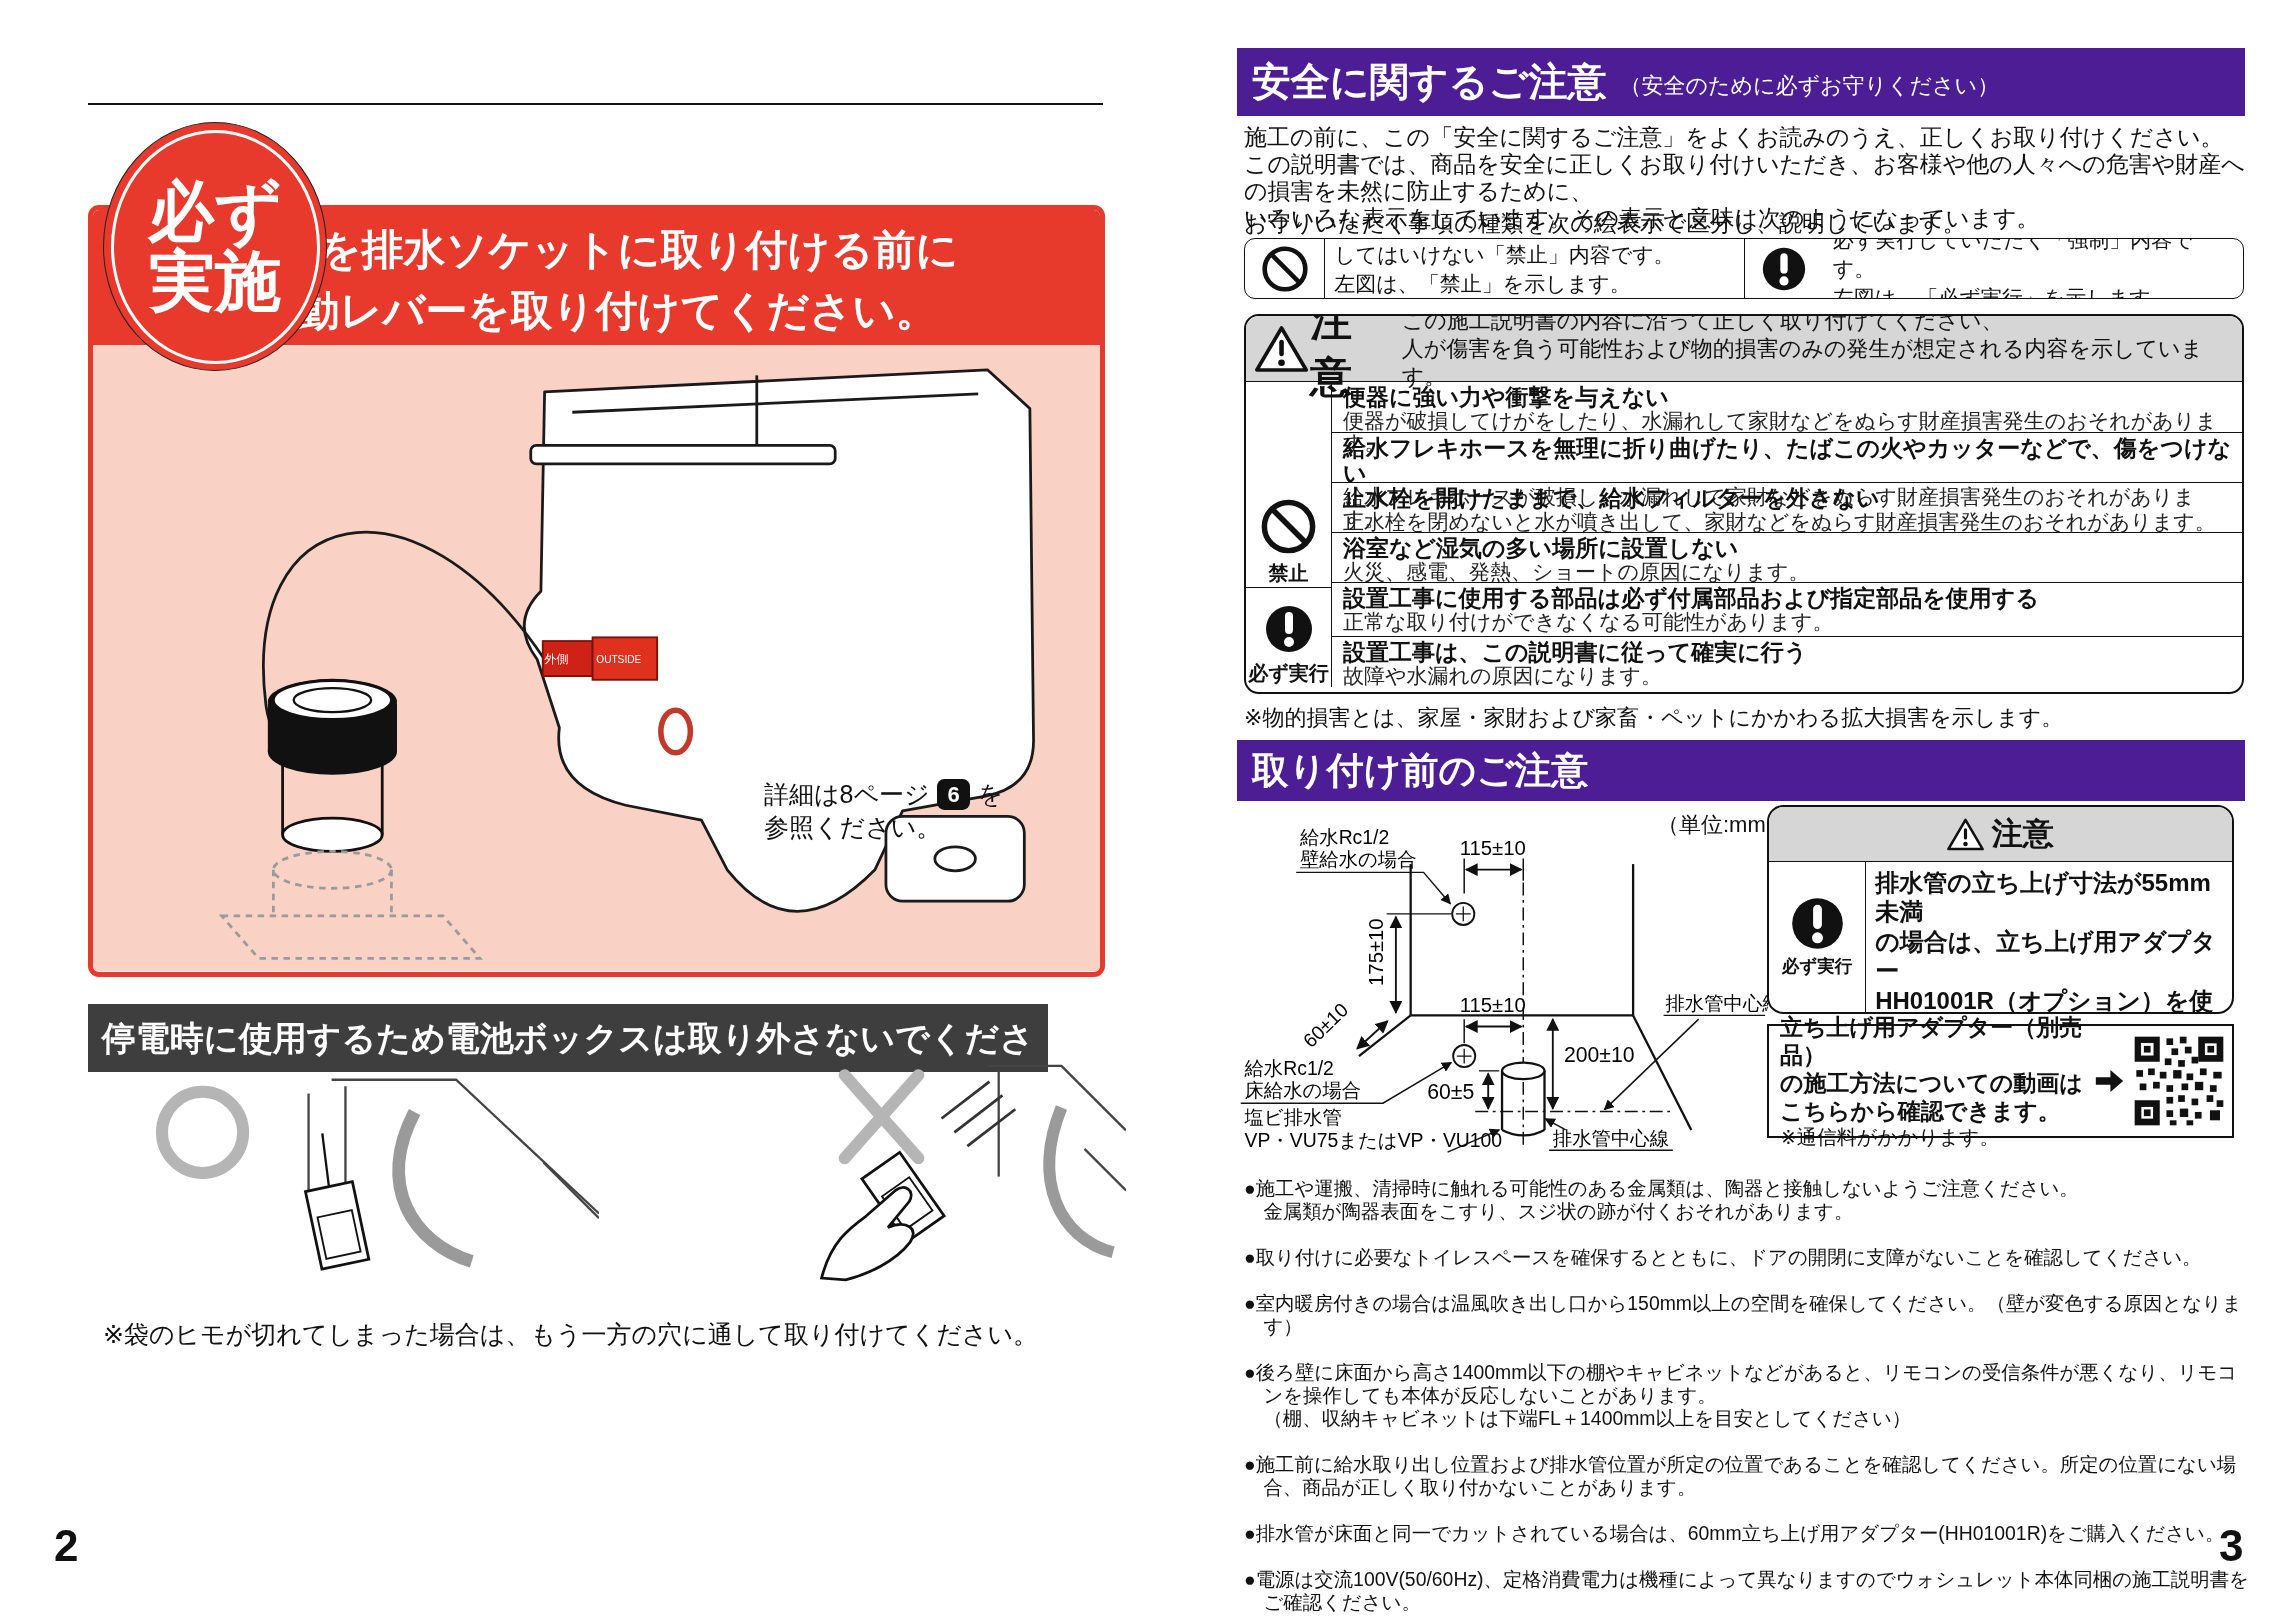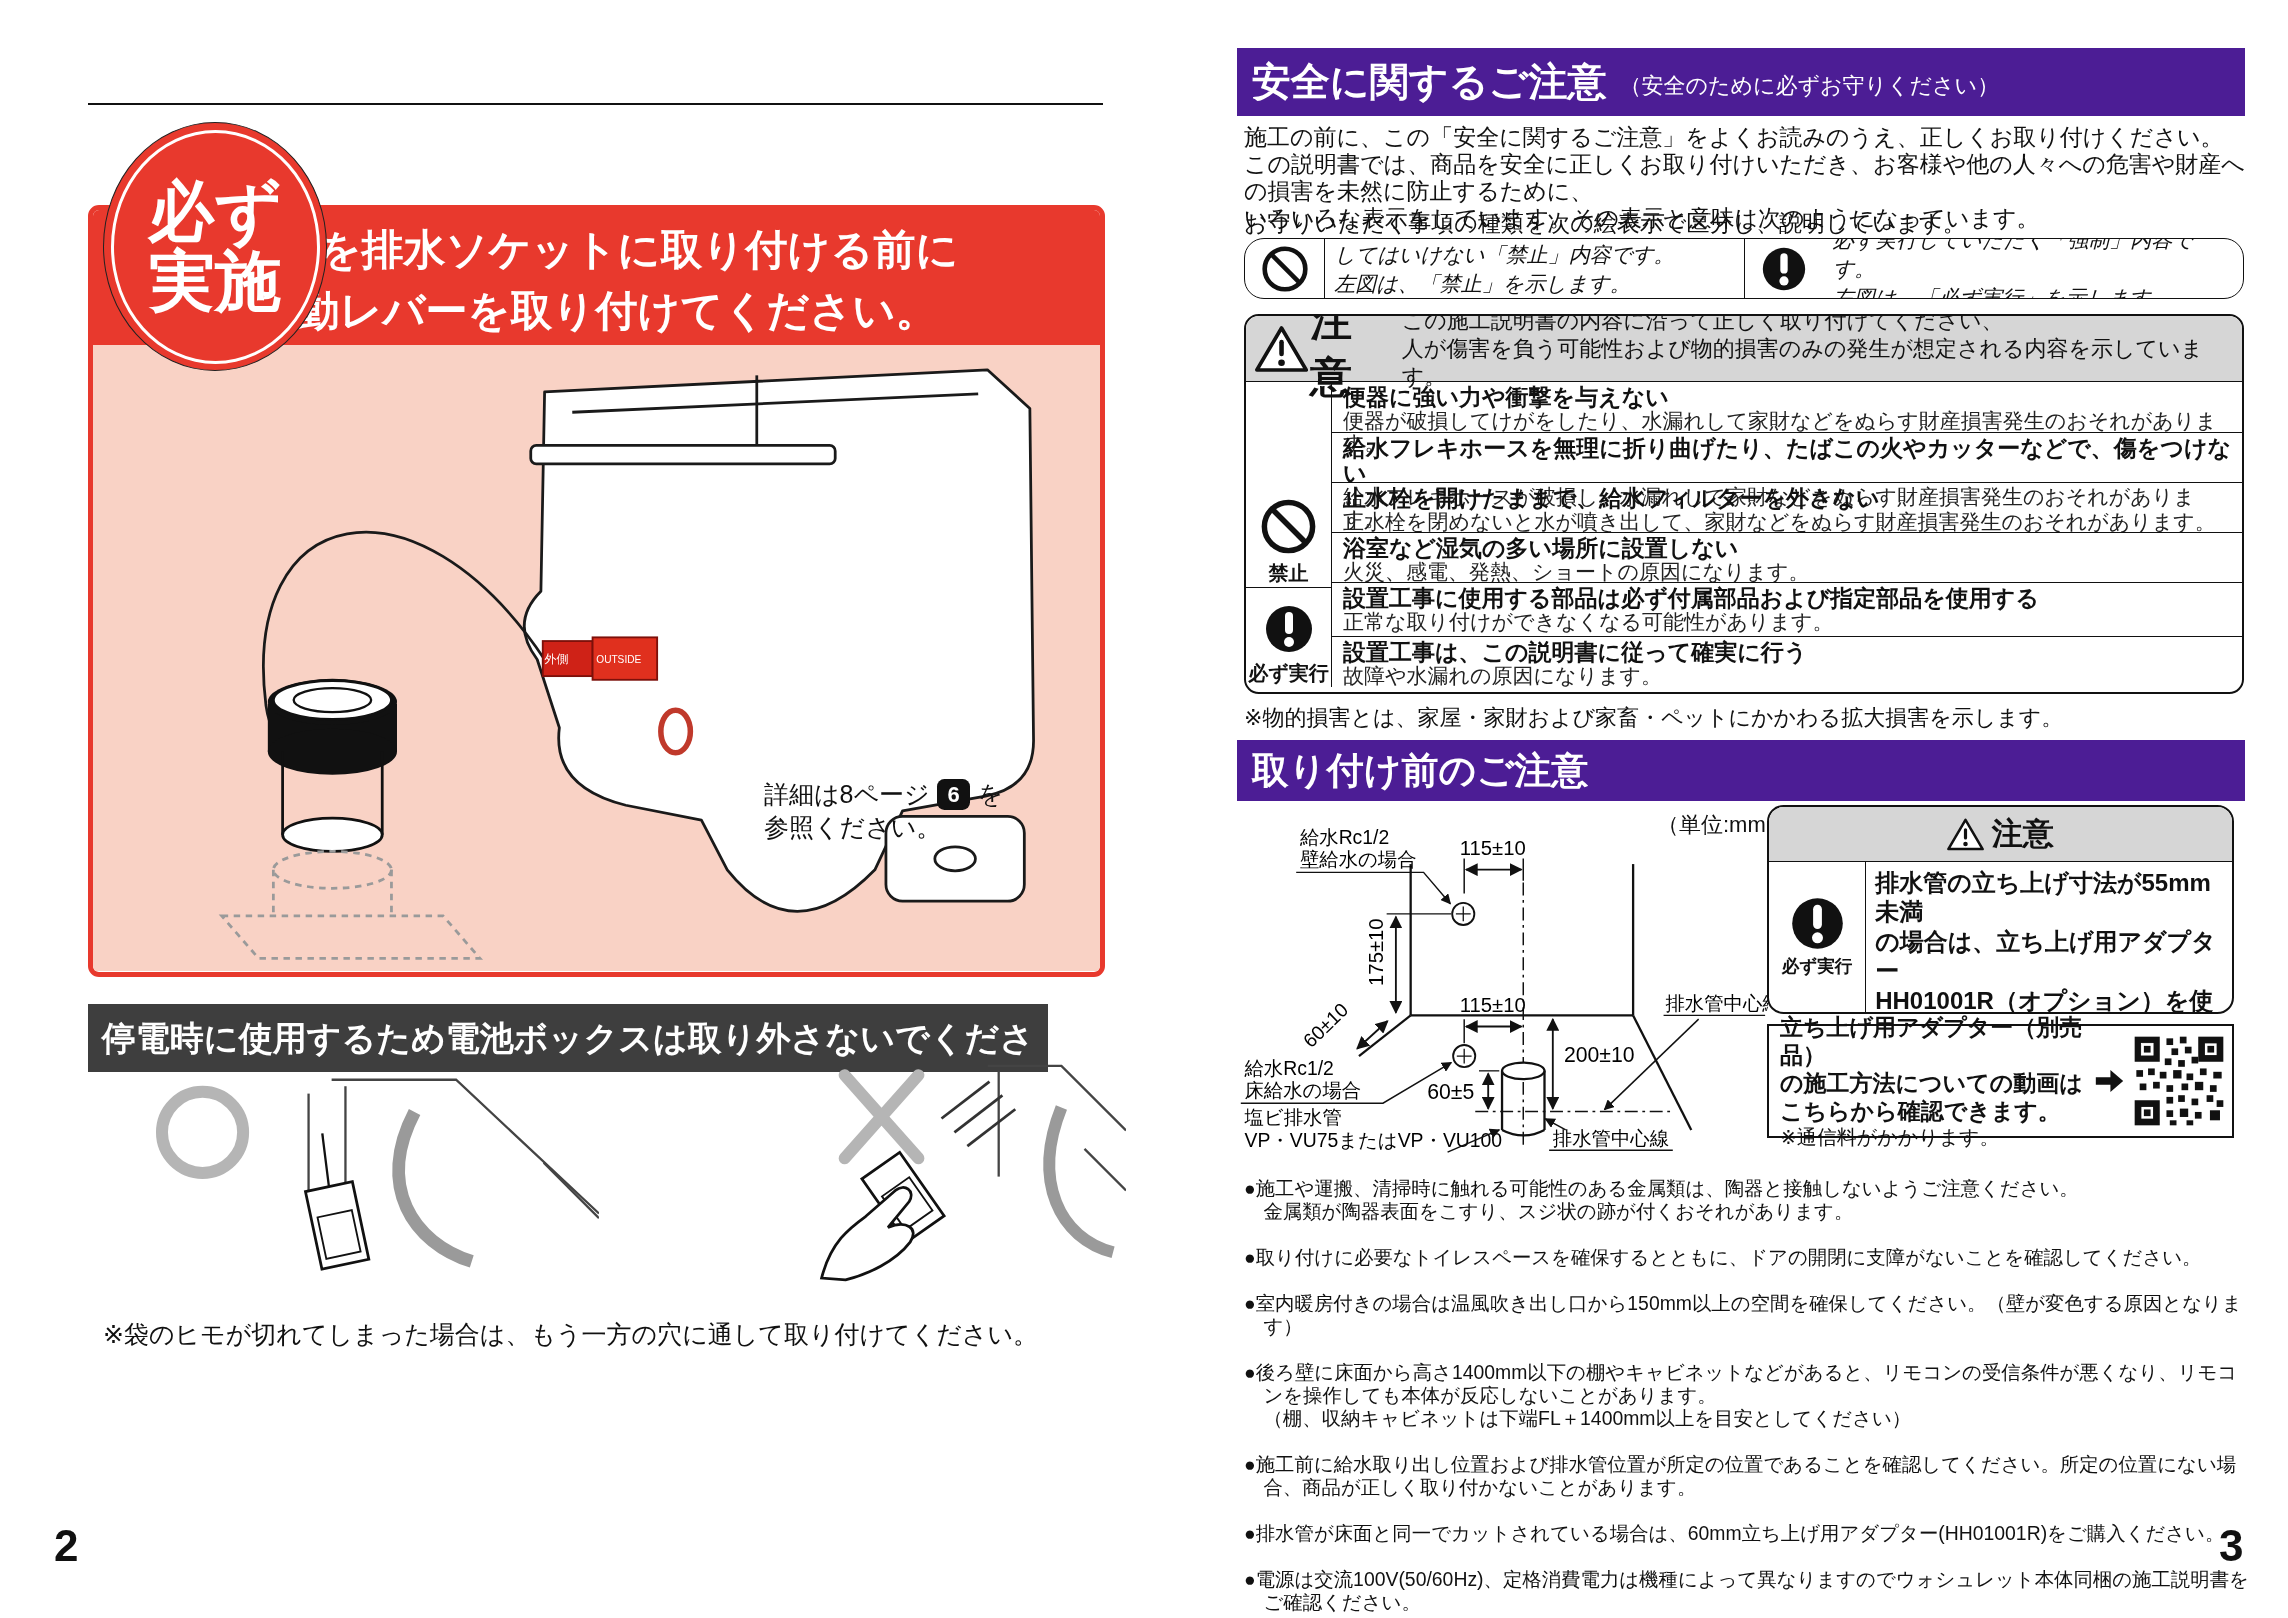--- a/index.html
+++ b/index.html
@@ -23,21 +23,21 @@
   .numbadge{display:inline-flex;align-items:center;justify-content:center;width:33px;height:31px;
        background:#111;color:#fff;border-radius:7.4px;font-weight:bold;font-size:22px;}
   .blackbar{background:#3e3e3e;color:#fff;font-weight:bold;font-size:34px;line-height:68px;text-align:center;}
   .footnote{font-size:25px;}
   .pagenum{font-size:44px;font-weight:bold;}
   
   .secbar{background:#4c1d95;color:#fff;display:flex;align-items:center;padding-left:14.8px;box-sizing:border-box;}
   .secbar .t1{font-size:39px;font-weight:bold;}
   .secbar .t2{font-size:22px;margin-left:13px;margin-top:7.4px;}
   .bodytxt{font-size:23px;line-height:27px;}
-  .legendtbl{border:1.8px solid #111;border-radius:20px;display:flex;box-sizing:border-box;overflow:hidden;font-style:italic;}
+  .legendtbl{border:1.8px solid #111;border-radius:11px;display:flex;box-sizing:border-box;overflow:hidden;}
   .legendhalf{display:flex;flex:1;align-items:stretch;}
   .legendhalf.second{border-left:1.8px solid #111;}
   .iconcell{width:79px;display:flex;align-items:center;justify-content:center;flex:none;}
   .iconcell.bordered{border-right:1.8px solid #111;}
   .legendtxt{font-size:21px;line-height:29px;display:flex;align-items:center;padding:1.8px 9.2px;}
   .cautbl{border:2.8px solid #111;border-radius:14.8px;box-sizing:border-box;overflow:hidden;}
   .cauthead{height:66px;background:#d6d6d6;border-bottom:1.8px solid #111;display:flex;align-items:center;padding:0 9.2px;box-sizing:border-box;}
   .cauthead .word{font-size:42px;font-weight:bold;margin:0 9.2px 0 1.8px;}
   .cauthead .desc{font-size:22px;line-height:28px;}
   .cautbody{display:flex;}

